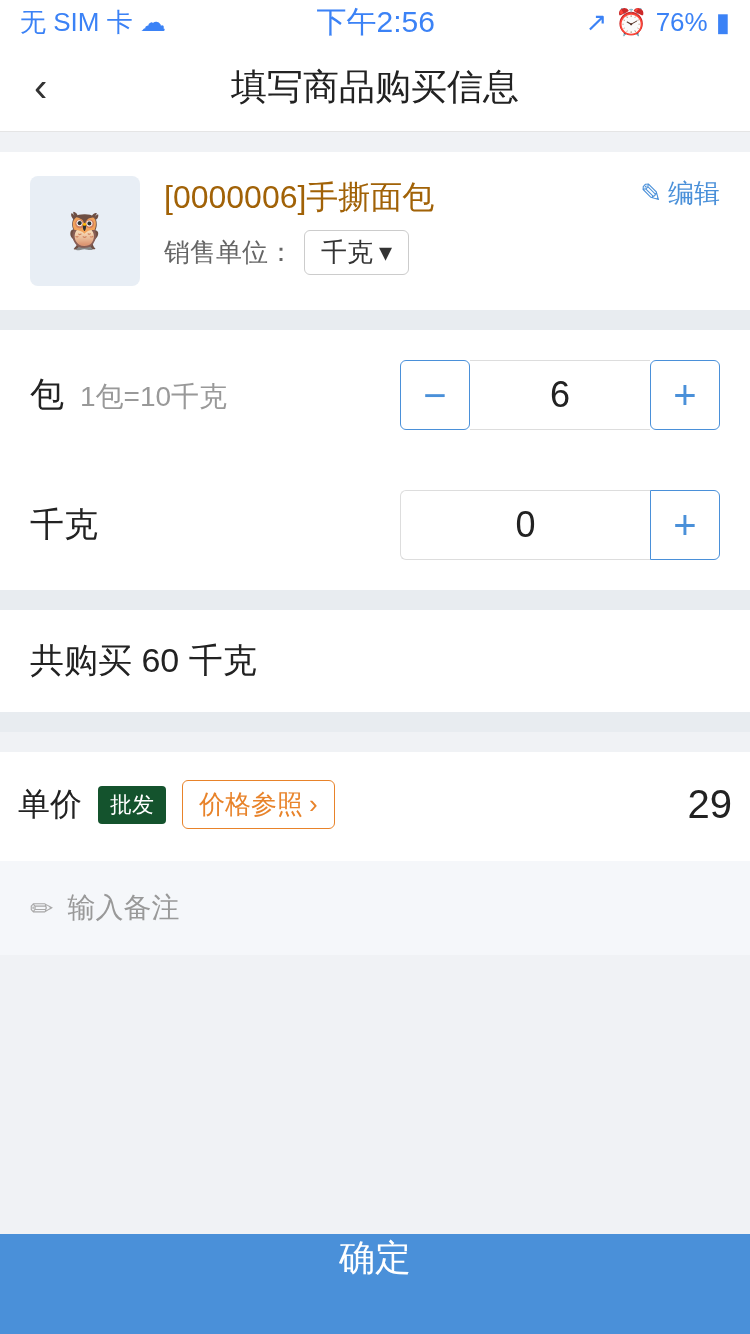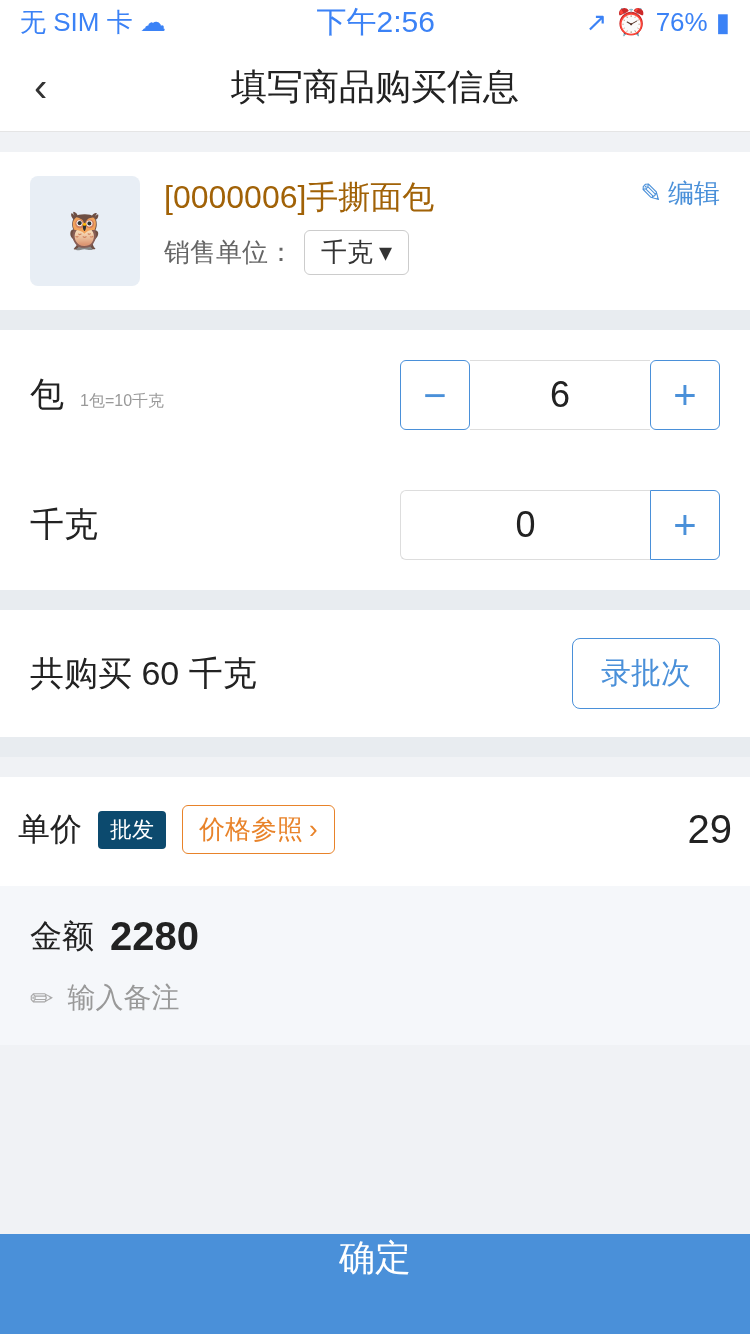--- a/index.html
+++ b/index.html
@@ -118,21 +118,21 @@
     .row:last-child { border-bottom: none; }
 
     .row-label {
       font-size: 34px;
       color: #222;
       display: flex;
       align-items: baseline;
       gap: 16px;
     }
     .row-label-sub {
-      font-size: 16px;
+      font-size: 28px;
       color: #999;
     }
 
     
     .stepper {
       display: flex;
       align-items: center;
       gap: 0;
     }
     .stepper-btn {
@@ -219,21 +219,21 @@
       margin-top: 20px;
     }
     .price-row {
       display: flex;
       align-items: center;
       gap: 16px;
       margin-bottom: 4px;
     }
     .price-label { font-size: 32px; color: #222; }
     .price-tag {
-      background: #0c4a6e;
+      background: #14532d;
       color: #fff;
       font-size: 22px;
       padding: 4px 12px;
       border-radius: 4px;
     }
     .price-ref-btn {
       border: 1px solid #e8832a;
       color: #e8832a;
       font-size: 26px;
       padding: 6px 16px;
@@ -379,42 +379,37 @@
           <span>+</span>
         </div>
       </div>
     </div>
   </div>
 
   <div class="divider"></div>
 
   <div class="summary-row">
     <div class="summary-text">共购买 60 千克</div>
-    <button class="summary-btn">录批次</button>
   </div>
 
   <div class="divider"></div>
 
   <div class="price-section">
     <div class="price-row">
       <span class="price-label">单价</span>
       <span class="price-tag">批发</span>
       <button class="price-ref-btn">
         <span>价格参照</span>
         <span>›</span>
       </button>
       <span class="price-value">29</span>
     </div>
   </div>
 
   <div class="amount-section">
-    <div class="amount-row">
-      <span class="amount-label">金额</span>
-      <span class="amount-value">2280</span>
-    </div>
     <div class="remark-row">
       <span class="remark-icon">✏</span>
       <span class="remark-text">输入备注</span>
     </div>
   </div>
 
   <div class="empty-space"></div>
 </div>
 
 <div class="confirm-bar">

